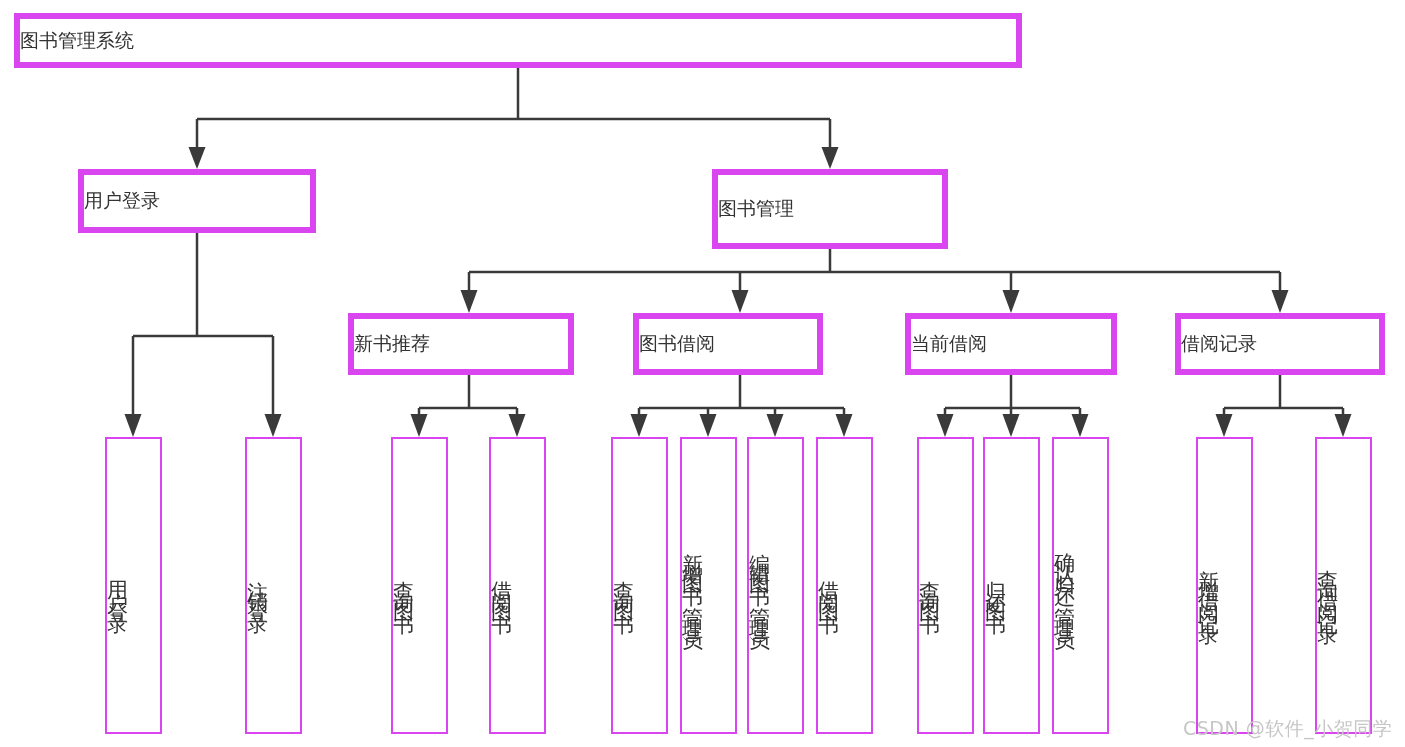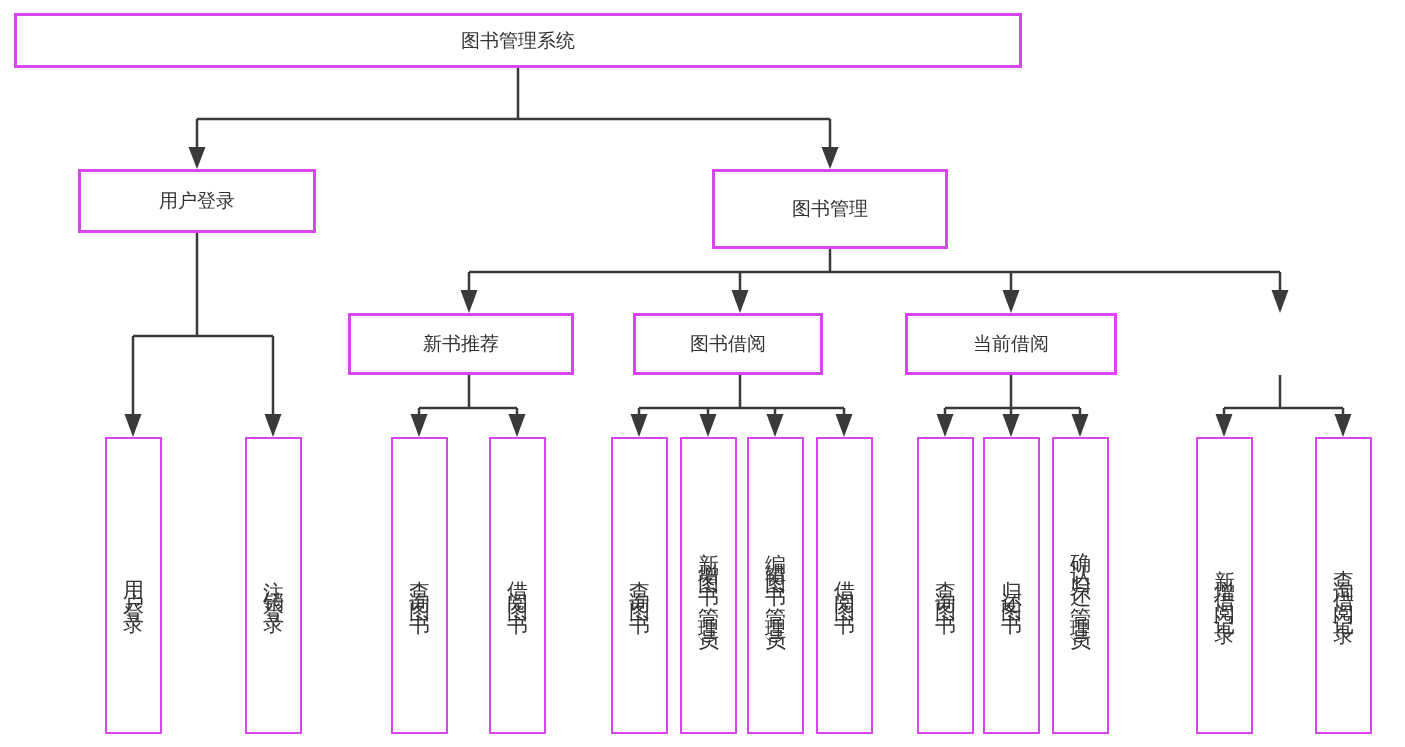--- a/index.html
+++ b/index.html
@@ -19,24 +19,24 @@
     left: 0; top: 0;
     width: 1405px; height: 747px;
     z-index: 1;
   }
   svg.connectors line { stroke: #3a3a3a; stroke-width: 2.5; }
   svg.connectors polygon { fill: #3a3a3a; }
 
   .box {
     position: absolute;
     background: #ffffff;
-    border: 3px solid #d946ef;
+    border: 6px solid #d946ef;
     display: flex;
     align-items: center;
-    justify-content: center;
+    justify-content: flex-start;
     z-index: 2;
     color: #333333;
   }
   .box.root   { font-size: 19px; }
   .box.hnode  { font-size: 19px; }
   .box.leaf   { border-width: 2px; }
 
   .leaf .lbl {
     writing-mode: vertical-rl;
     text-orientation: upright;
@@ -152,20 +152,23 @@
 
   <div class="box hnode" style="left:348px; top:313px; width:226px; height:62px;">
     <span class="lbl">新书推荐</span>
   </div>
   <div class="box hnode" style="left:633px; top:313px; width:190px; height:62px;">
     <span class="lbl">图书借阅</span>
   </div>
   <div class="box hnode" style="left:905px; top:313px; width:212px; height:62px;">
     <span class="lbl">当前借阅</span>
   </div>
+  <div class="box hnode" style="left:1175px; top:313px; width:210px; height:62px;">
+    <span class="lbl">借阅记录</span>
+  </div>
 
   <div class="box leaf" style="left:104.5px; top:437px; width:57px; height:297px;">
     <span class="lbl">用户登录</span>
   </div>
   <div class="box leaf" style="left:244.5px; top:437px; width:57px; height:297px;">
     <span class="lbl">注销登录</span>
   </div>
 
   <div class="box leaf" style="left:390.5px; top:437px; width:57px; height:297px;">
     <span class="lbl">查询图书</span>
@@ -197,14 +200,15 @@
     <span class="lbl">确认归还（管理员）</span>
   </div>
 
   <div class="box leaf" style="left:1195.5px; top:437px; width:57px; height:297px;">
     <span class="lbl">新增借阅记录</span>
   </div>
   <div class="box leaf" style="left:1314.5px; top:437px; width:57px; height:297px;">
     <span class="lbl">查询借阅记录</span>
   </div>
 
+  <div class="watermark">CSDN @软件_小贺同学</div>
 
 </div>
 
 </body></html>

